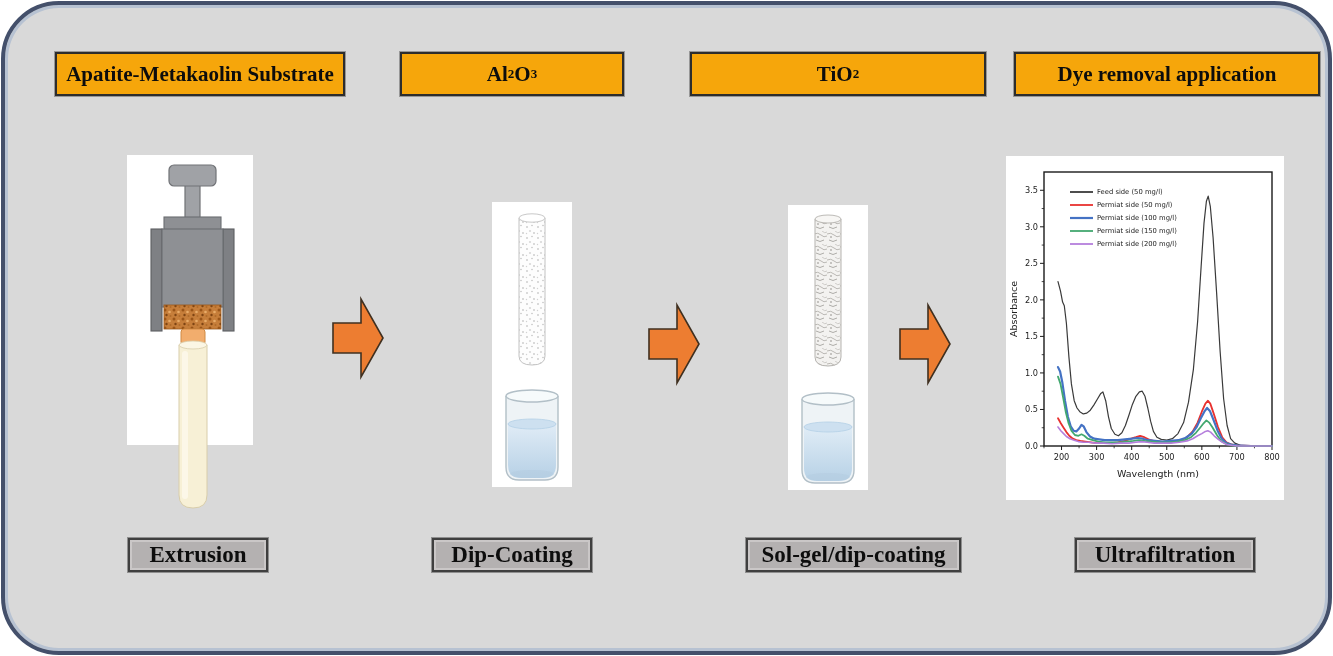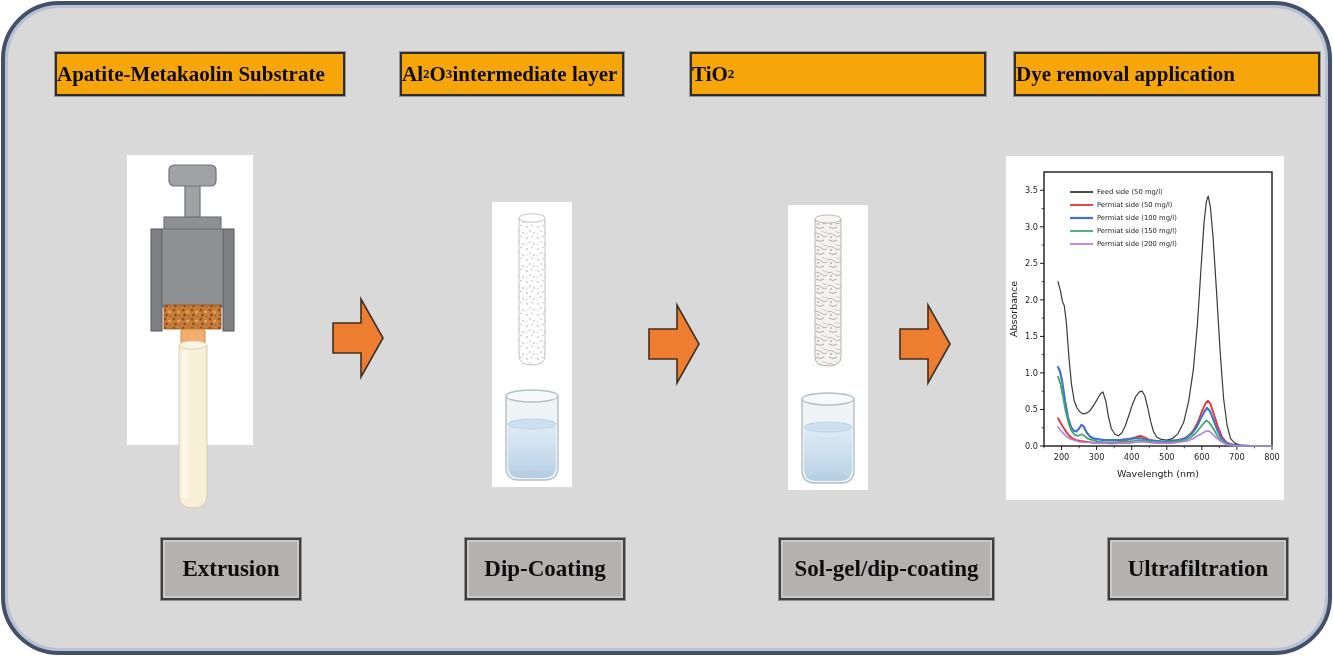--- a/index.html
+++ b/index.html
@@ -2,29 +2,29 @@
 <html><head>
 <meta charset="utf-8">
 <style>
   html,body{margin:0;padding:0;background:#ffffff;}
   body{position:relative;width:1333px;height:656px;overflow:hidden;
        font-family:"Liberation Sans","DejaVu Sans",sans-serif;}
   #frame{position:absolute;left:1px;top:1px;width:1323px;height:646px;
          background:#d9d9d9;border:4px solid #44506b;border-radius:58px;
          box-shadow:inset 0 0 0 3px #b7c2d2;}
   .hdr{position:absolute;height:44px;background:#f6a60b;border:2px solid #2d2d2d;
-       box-shadow:0 0 0 1px #979797;display:flex;align-items:center;
+       box-shadow:0 0 0 1px #979797;display:flex;align-items:center;justify-content:center;
        font-family:"Liberation Serif","DejaVu Serif",serif;font-weight:bold;
        font-size:21px;color:#0d0d0d;white-space:nowrap;box-sizing:border-box;}
   .subscript{font-size:0.62em;vertical-align:-0.28em;}
-  .cap{position:absolute;height:62px;background:#b4b1b1;border:2px solid #3f3f3f;
+  .cap{position:absolute;height:34px;background:#b4b1b1;border:2px solid #3f3f3f;
        box-shadow:inset 0 0 0 2px #cac7c7,0 0 0 1px #8f8f8f;
        display:flex;align-items:center;justify-content:center;
        font-family:"Liberation Serif","DejaVu Serif",serif;font-weight:bold;
-       font-size:23px;color:#0d0d0d;white-space:nowrap;box-sizing:border-box;margin-left:33px;}
+       font-size:23px;color:#0d0d0d;white-space:nowrap;box-sizing:border-box;}
   .panel{position:absolute;background:#ffffff;}
   .illus{position:absolute;}
   .arrow{position:absolute;width:56px;height:92px;}
   #chart-svg{display:block;}
 </style>
 </head>
 <body>
 
 <svg width="0" height="0" style="position:absolute" aria-hidden="true">
   <defs>
@@ -60,21 +60,20 @@
 <div id="frame"></div>
 
 <div class="hdr" style="left:55px;top:52px;width:290px">
     <span>Apatite-Metakaolin Substrate</span>
   </div>
 <div class="hdr" style="left:400px;top:52px;width:224px">
     <span>Al</span>
     <span class="subscript">2</span>
     <span>O</span>
     <span class="subscript">3</span>
-    <span> intermediate layer</span>
   </div>
 <div class="hdr" style="left:690px;top:52px;width:296px">
     <span>TiO</span>
     <span class="subscript">2</span>
   </div>
 <div class="hdr" style="left:1014px;top:52px;width:306px">
     <span>Dye removal application</span>
   </div>
 
 <div class="panel" style="left:127px;top:155px;width:126px;height:290px"></div>

